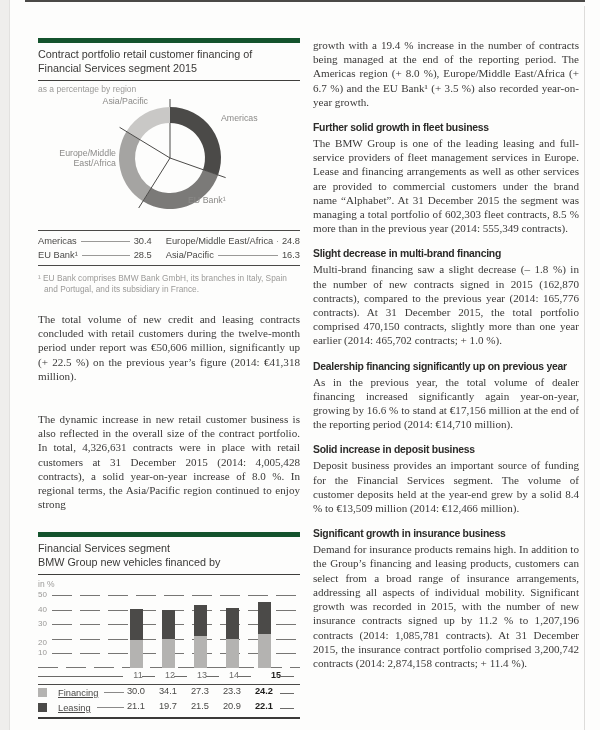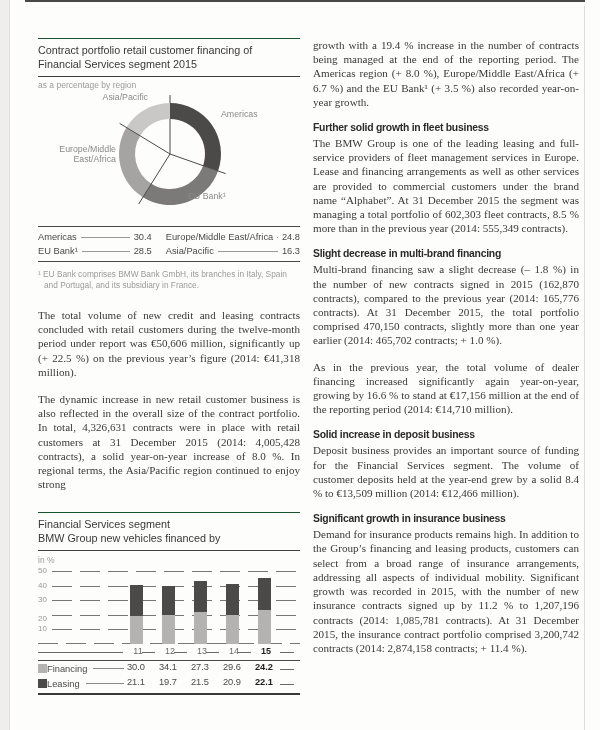--- a/index.html
+++ b/index.html
@@ -7,21 +7,21 @@
         font-family:"Liberation Sans",sans-serif;}
   .edge-left{position:absolute;left:0;top:0;bottom:0;width:9px;background:#efeeec;border-right:1px solid #e2e1df;}
   .edge-top{position:absolute;left:25px;right:15px;top:0;height:2px;background:#4a4947;}
   .edge-right{position:absolute;right:15px;top:6px;bottom:0;width:1px;background:#dddcda;}
 
   .cols{position:absolute;left:38px;top:38px;right:21px;display:flex;gap:13px;}
   .col-left{width:262px;flex:none;}
   .col-right{flex:1;min-width:0;}
 
   
-  .fig-titlebox{border-top:1px solid #14532d;border-bottom:1px solid #3f3e3c;padding:4px 0 5px;}
+  .fig-titlebox{border-top:5px solid #14532d;border-bottom:1px solid #3f3e3c;padding:4px 0 5px;}
   .fig-title{font-size:10.8px;line-height:14px;color:#3a3937;}
   .fig-subtitle{margin-top:3px;font-size:8.5px;color:#9b9a98;}
 
   
   .donut-area{position:relative;height:128px;margin-top:2px;}
   .donut-area svg{position:absolute;left:0;top:0;}
   .callout{position:absolute;font-size:8.8px;line-height:10px;color:#8b8a88;}
   .co-asia{left:34px;top:0;width:76px;text-align:right;}
   .co-americas{left:183px;top:17px;}
   .co-europe{left:6px;top:52px;width:72px;text-align:right;}
@@ -31,40 +31,40 @@
     padding:5px 0;display:grid;grid-template-columns:1fr 1.18fr;column-gap:14px;row-gap:4px;
     font-size:9.3px;color:#4a4947;}
   .lg-row{display:flex;align-items:center;}
   .lg-leader{flex:1;border-top:1px solid #9a9997;margin:0 4px;}
   .footnote{margin-top:7px;font-size:8.3px;line-height:11px;color:#9b9a98;padding-left:6px;text-indent:-6px;}
 
   
   .body{font-family:"Liberation Serif",serif;font-size:11.1px;line-height:14.2px;color:#3a3938;
         text-align:justify;margin:0;}
   .p1{margin-top:17px;}
-  .p2{margin-top:13px;}
+  .p2{margin-top:29px;}
 
   
   .bar-fig{margin-top:21px;}
   .bar-unit{margin-top:4px;font-size:8.5px;color:#9b9a98;}
   .bar-plot{position:relative;height:74px;margin-top:5px;}
   .gridline{position:absolute;left:14px;right:0;height:1px;
     background:repeating-linear-gradient(90deg,#777674 0 20px,transparent 20px 28px);}
   .gridline.base{left:0;}
   .ytick{position:absolute;left:0;width:18px;font-size:8px;color:#9a9997;}
   .bar-seg{position:absolute;width:13px;z-index:2;}
   .bar-axis{position:relative;height:16px;font-size:9px;color:#6b6a68;}
   .ax-line{position:absolute;top:8px;height:1px;background:#6b6a68;}
   .ax-label{position:absolute;top:2px;width:28px;text-align:center;}
   .bar-rule{height:1px;background:#4a4947;}
   .bar-rule2{height:2px;background:#3a3938;margin-top:2px;}
   .bl-row{position:relative;height:15px;font-size:9.3px;color:#4a4947;}
   .bl-head{position:absolute;left:0;top:0;width:86px;height:100%;display:flex;align-items:center;}
   .bl-swatch{width:9px;height:9px;flex:none;}
-  .bl-name{margin-left:0;white-space:nowrap;}
+  .bl-name{margin-left:11px;white-space:nowrap;text-decoration:underline;}
   .bl-leader{flex:1;border-top:1px solid #8a8988;margin-left:6px;}
   .bl-val{position:absolute;top:1px;width:32px;text-align:center;}
   .bold-col{font-weight:bold;color:#1f1e1c;}
 
   
   .sec{margin-top:12px;}
   .sec h3{margin:0 0 2px;font-size:10.4px;line-height:13px;color:#2c2b29;
           font-weight:bold;letter-spacing:-0.25px;white-space:nowrap;}
 </style>
 </head>
@@ -165,35 +165,35 @@
             <div class="ax-line" style="left: 0px; width: 78px;"></div>
             <div class="ax-line" style="left: 72px; width: 13px;"></div>
             <div class="ax-label" style="left: 86px;">11</div>
             <div class="ax-line" style="left: 104px; width: 13px;"></div>
             <div class="ax-label" style="left: 118px;">12</div>
             <div class="ax-line" style="left: 136px; width: 13px;"></div>
             <div class="ax-label" style="left: 150px;">13</div>
             <div class="ax-line" style="left: 168px; width: 13px;"></div>
             <div class="ax-label" style="left: 182px;">14</div>
             <div class="ax-line" style="left: 200px; width: 13px;"></div>
-            <div class="ax-label bold-col" style="left: 214px;">15</div>
+            <div class="ax-label bold-col" style="left: 224px;">15</div>
             <div class="ax-line" style="left: 242px; width: 14px;"></div>
           </div>
         <div class="bar-rule"></div>
         <div id="bar-legend">
             <div class="bl-row">
               <div class="bl-head">
                 <div class="bl-swatch" style="background: rgb(180, 179, 177);"></div>
                 <div class="bl-name">Financing</div>
                 <div class="bl-leader"></div>
               </div>
               <div class="bl-val" style="left: 82px;">30.0</div>
               <div class="bl-val" style="left: 114px;">34.1</div>
               <div class="bl-val" style="left: 146px;">27.3</div>
-              <div class="bl-val" style="left: 178px;">29.6</div>
+              <div class="bl-val" style="left: 178px;">23.3</div>
               <div class="bl-val bold-col" style="left: 210px;">24.2</div>
               <div class="ax-line" style="left: 242px; width: 14px;"></div>
             </div>
             <div class="bl-row">
               <div class="bl-head">
                 <div class="bl-swatch" style="background: rgb(75, 74, 72);"></div>
                 <div class="bl-name">Leasing</div>
                 <div class="bl-leader"></div>
               </div>
               <div class="bl-val" style="left: 82px;">21.1</div>
@@ -214,20 +214,21 @@
 
       <div class="sec">
         <h3>Further solid growth in fleet business</h3>
         <p class="body">The BMW Group is one of the leading leasing and full-service providers of fleet management services in Europe. Lease and financing arrangements as well as other services are provided to commercial customers under the brand name “Alphabet”. At 31 December 2015 the segment was managing a total portfolio of 602,303 fleet contracts, 8.5 % more than in the previous year (2014: 555,349 contracts).</p>
       </div>
       <div class="sec">
         <h3>Slight decrease in multi-brand financing</h3>
         <p class="body">Multi-brand financing saw a slight decrease (– 1.8 %) in the number of new contracts signed in 2015 (162,870 contracts), compared to the previous year (2014: 165,776 contracts). At 31 December 2015, the total portfolio comprised 470,150 contracts, slightly more than one year earlier (2014: 465,702 contracts; + 1.0 %).</p>
       </div>
       <div class="sec">
+        <h3>Dealership financing significantly up on previous year</h3>
         <p class="body">As in the previous year, the total volume of dealer financing increased significantly again year-on-year, growing by 16.6 % to stand at €17,156 million at the end of the reporting period (2014: €14,710 million).</p>
       </div>
       <div class="sec">
         <h3>Solid increase in deposit business</h3>
         <p class="body">Deposit business provides an important source of funding for the Financial Services segment. The volume of customer deposits held at the year-end grew by a solid 8.4 % to €13,509 million (2014: €12,466 million).</p>
       </div>
       <div class="sec">
         <h3>Significant growth in insurance business</h3>
         <p class="body">Demand for insurance products remains high. In addition to the Group’s financing and leasing products, customers can select from a broad range of insurance arrangements, addressing all aspects of individual mobility. Significant growth was recorded in 2015, with the number of new insurance contracts signed up by 11.2 % to 1,207,196 contracts (2014: 1,085,781 contracts). At 31 December 2015, the insurance contract portfolio comprised 3,200,742 contracts (2014: 2,874,158 contracts; + 11.4 %).</p>
       </div>

